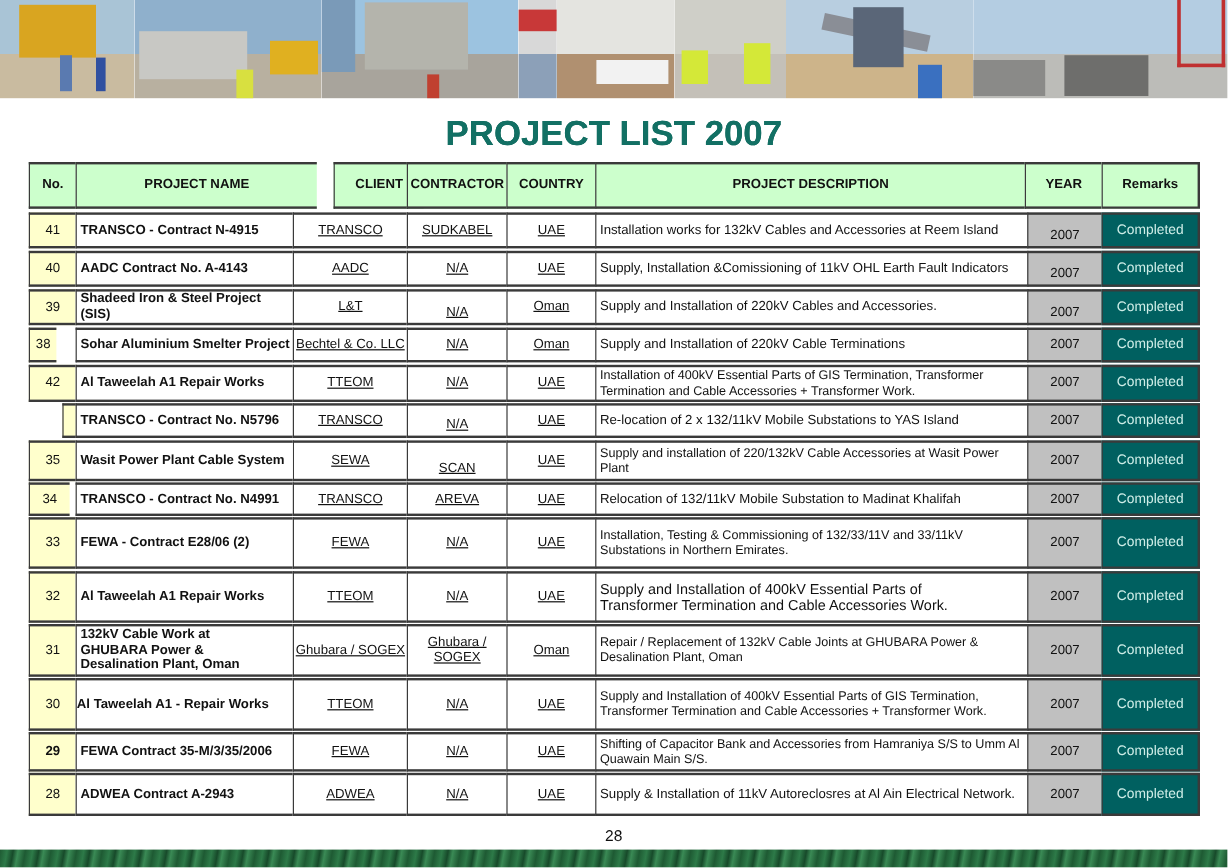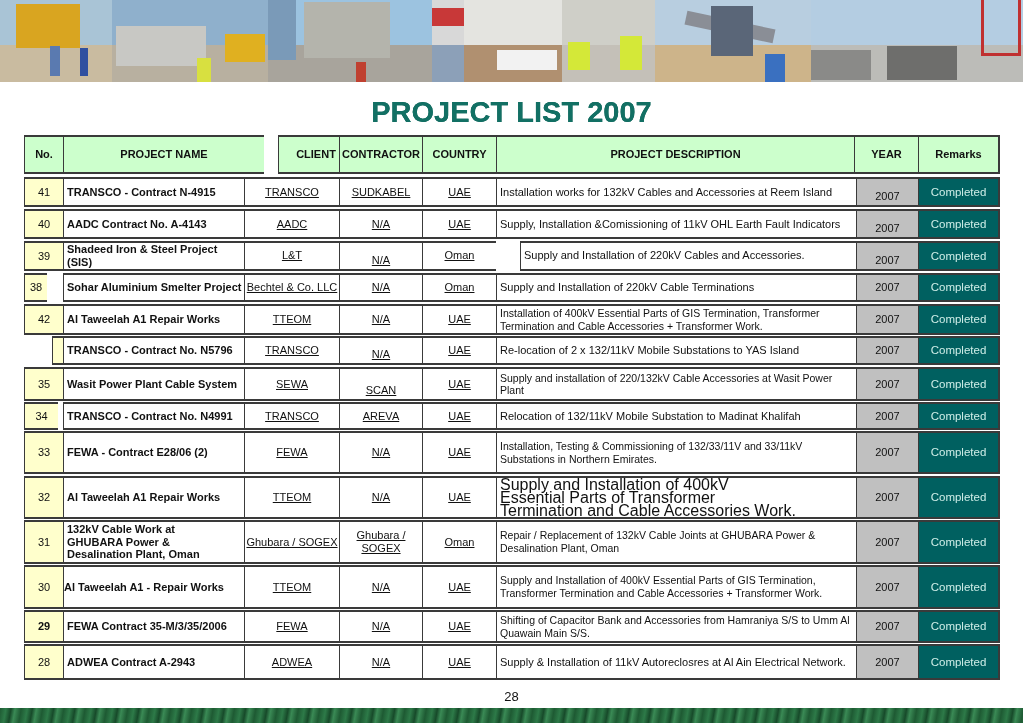--- a/index.html
+++ b/index.html
@@ -130,21 +130,21 @@
     <div class="cell c-year low" style="left:832px;width:62px;">2007</div>
     <div class="cell c-rem last" style="left:894px;width:82px;">Completed</div>
   </div>
 
   <div class="row" style="top:241px;height:30px;">
     <div class="cell c-no" style="left:0;width:39px;">39</div>
     <div class="cell c-name" style="left:39px;width:181px;">Shadeed Iron &amp; Steel Project (SIS)</div>
     <div class="cell c-client" style="left:220px;width:95px;align-items:flex-start;padding-top:6px;">L&amp;T</div>
     <div class="cell c-contr low" style="left:315px;width:83px;">N/A</div>
     <div class="cell c-country" style="left:398px;width:74px;align-items:flex-start;padding-top:6px;">Oman</div>
-    <div class="cell c-desc" style="left:496px;width:360px;align-items:flex-start;padding-top:6px;">Supply and Installation of 220kV Cables and Accessories.</div>
+    <div class="cell c-desc" style="left:472px;width:360px;align-items:flex-start;padding-top:6px;">Supply and Installation of 220kV Cables and Accessories.</div>
     <div class="cell c-year low" style="left:832px;width:62px;">2007</div>
     <div class="cell c-rem last" style="left:894px;width:82px;">Completed</div>
   </div>
 
   <div class="row" style="top:273px;height:29px;">
     <div class="cell c-no" style="left:0;width:23px;">38</div>
     <div class="cell c-name" style="left:39px;width:181px;">Sohar Aluminium Smelter Project</div>
     <div class="cell c-client" style="left:220px;width:95px;">Bechtel &amp; Co. LLC</div>
     <div class="cell c-contr" style="left:315px;width:83px;">N/A</div>
     <div class="cell c-country" style="left:398px;width:74px;">Oman</div>
@@ -207,21 +207,21 @@
     <div class="cell c-year" style="left:832px;width:62px;">2007</div>
     <div class="cell c-rem last" style="left:894px;width:82px;">Completed</div>
   </div>
 
   <div class="row" style="top:476px;height:43px;">
     <div class="cell c-no" style="left:0;width:39px;">32</div>
     <div class="cell c-name" style="left:39px;width:181px;">Al Taweelah A1 Repair Works</div>
     <div class="cell c-client" style="left:220px;width:95px;">TTEOM</div>
     <div class="cell c-contr" style="left:315px;width:83px;">N/A</div>
     <div class="cell c-country" style="left:398px;width:74px;">UAE</div>
-    <div class="cell c-desc" style="left:472px;width:360px;font-size:16px;line-height:13px;padding-right:60px;">Supply and Installation of 400kV Essential Parts of Transformer Termination and Cable Accessories Work.</div>
+    <div class="cell c-desc" style="left:472px;width:360px;font-size:12px;line-height:13px;padding-right:60px;">Supply and Installation of 400kV Essential Parts of Transformer Termination and Cable Accessories Work.</div>
     <div class="cell c-year" style="left:832px;width:62px;">2007</div>
     <div class="cell c-rem last" style="left:894px;width:82px;">Completed</div>
   </div>
 
   <div class="row" style="top:520px;height:44px;">
     <div class="cell c-no" style="left:0;width:39px;">31</div>
     <div class="cell c-name" style="left:39px;width:181px;line-height:12.5px;padding-right:30px;">132kV Cable Work at GHUBARA Power &amp; Desalination Plant, Oman</div>
     <div class="cell c-client" style="left:220px;width:95px;">Ghubara / SOGEX</div>
     <div class="cell c-contr" style="left:315px;width:83px;padding:0 12px;">Ghubara / SOGEX</div>
     <div class="cell c-country" style="left:398px;width:74px;">Oman</div>

